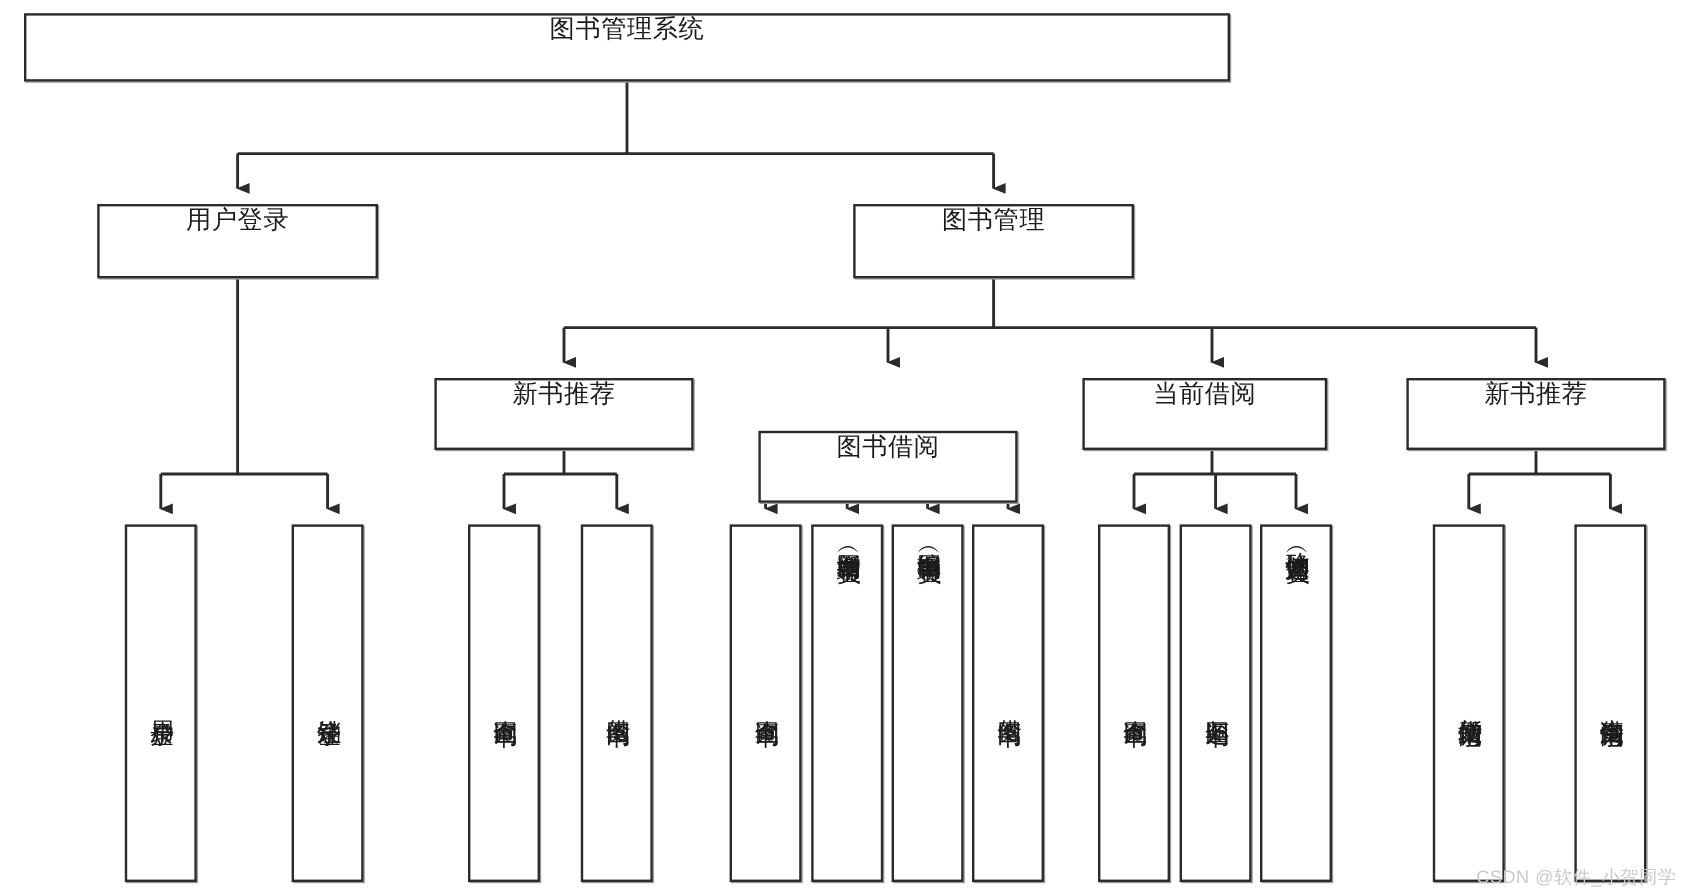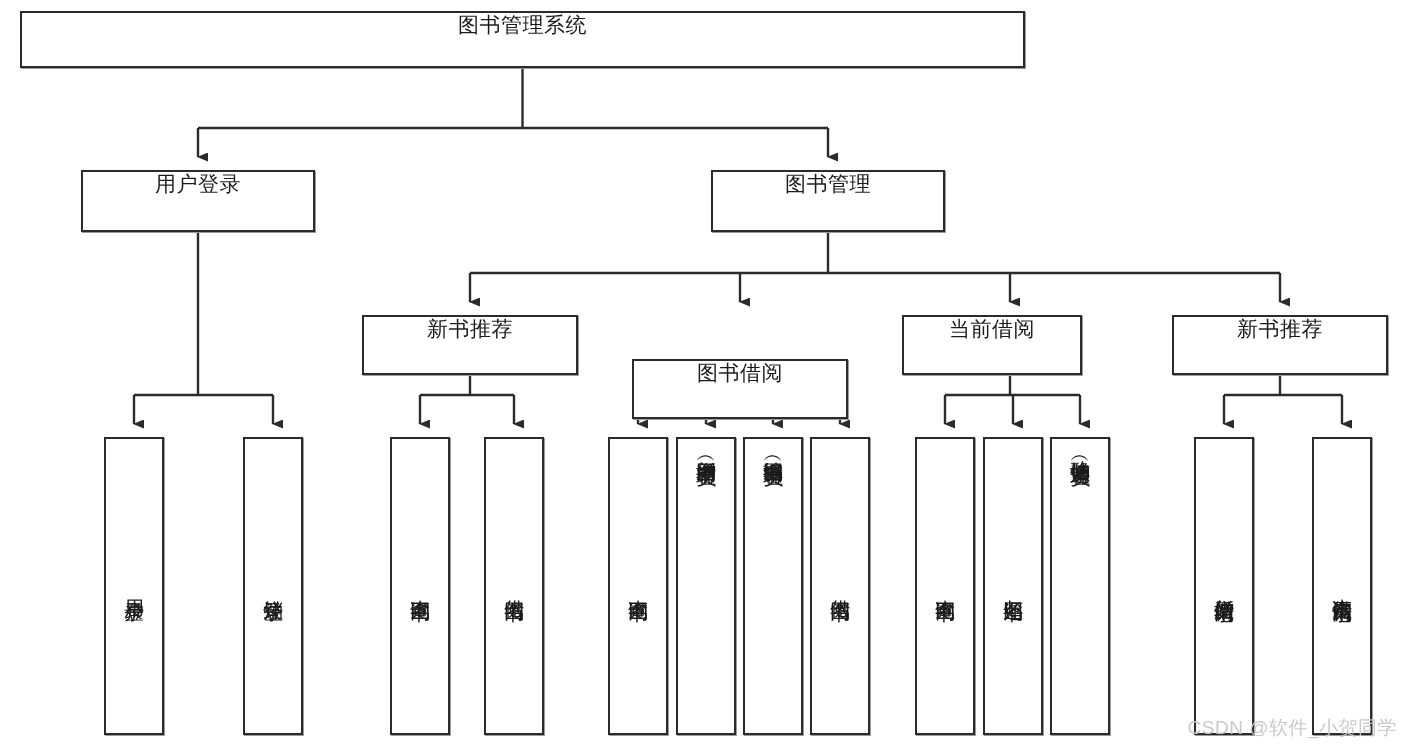--- a/index.html
+++ b/index.html
@@ -58,21 +58,21 @@
   }
   .node.leaf.center-v {
     align-items: center;
     padding-top: 0;
   }
   #watermark {
     position: absolute;
     right: 8px;
     bottom: 6px;
     color: #c9c9c9;
-    font-size: 19px;
+    font-size: 15px;
     letter-spacing: 0.5px;
     white-space: nowrap;
     user-select: none;
   }
 </style>
 </head>
 <body>
 
 <div id="diagram-root">
 
@@ -129,21 +129,21 @@
   <div class="node level-2" style="left: 711px; top: 170px; width: 234px; height: 62px;">
     <span class="node-label">图书管理</span>
   </div>
 
   <div class="node level-3" style="left: 362px; top: 315px; width: 216px; height: 60px;">
     <span class="node-label">新书推荐</span>
   </div>
   <div class="node level-3" style="left: 632px; top: 315px; width: 216px; height: 60px; margin-top: 44px;">
     <span class="node-label">图书借阅</span>
   </div>
-  <div class="node level-3" style="left: 902px; top: 315px; width: 180px; height: 60px;">
+  <div class="node level-3" style="left: 902px; top: 315px; width: 204px; height: 60px;">
     <span class="node-label">当前借阅</span>
   </div>
   <div class="node level-3" style="left: 1172px; top: 315px; width: 216px; height: 60px;">
     <span class="node-label">新书推荐</span>
   </div>
 
   <div class="node leaf center-v" style="left: 104px; top: 437px; width: 60px; height: 298px;">
     <span class="node-label">用户登录</span>
   </div>
   <div class="node leaf center-v" style="left: 243px; top: 437px; width: 60px; height: 298px;">

